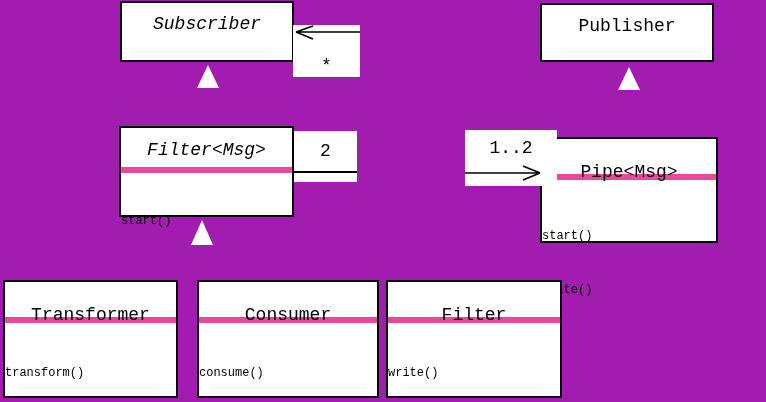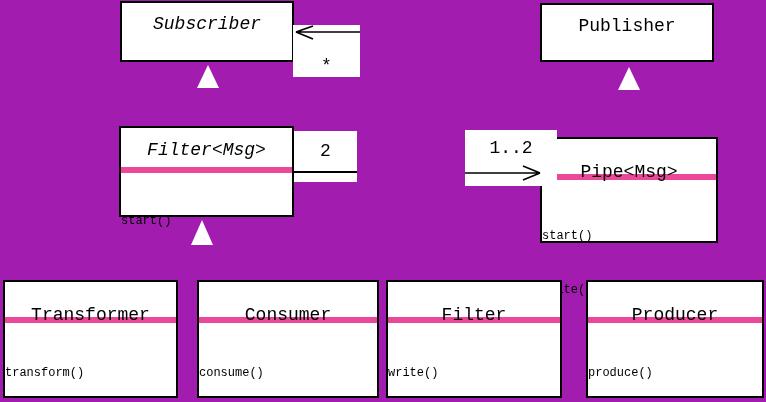--- a/index.html
+++ b/index.html
@@ -109,28 +109,20 @@
   </div>
 
   <div class="class-box bottom-box" id="box-tester">
     <div class="title with-divider">Filter</div>
     <div class="methods">
       <div>write()</div>
       
     </div>
   </div>
 
-  <div class="class-box bottom-box" id="box-producer">
-    <div class="title with-divider">Producer</div>
-    <div class="methods">
-      <div>produce()</div>
-      
-      
-    </div>
-  </div>
 
   <div class="gen-triangle" id="tri-subscriber"></div>
   <div class="gen-triangle" id="tri-publisher"></div>
   <div class="gen-triangle" id="tri-filter"></div>
 
   <div class="mult-label" id="label-star">
     <svg width="67" height="52">
       <path d="M3 7 H67 M3 7 L20 1 M3 7 L20 14" stroke="#000000" stroke-width="1.7" fill="none"></path>
     </svg>
     <span class="mult-text">*</span>

